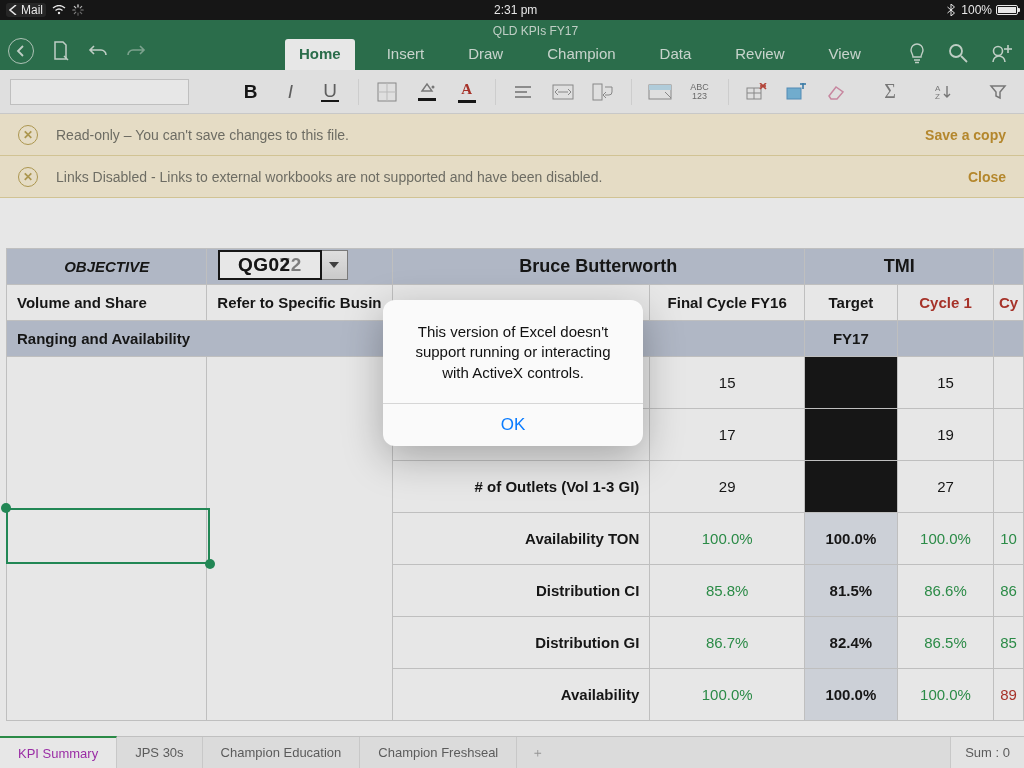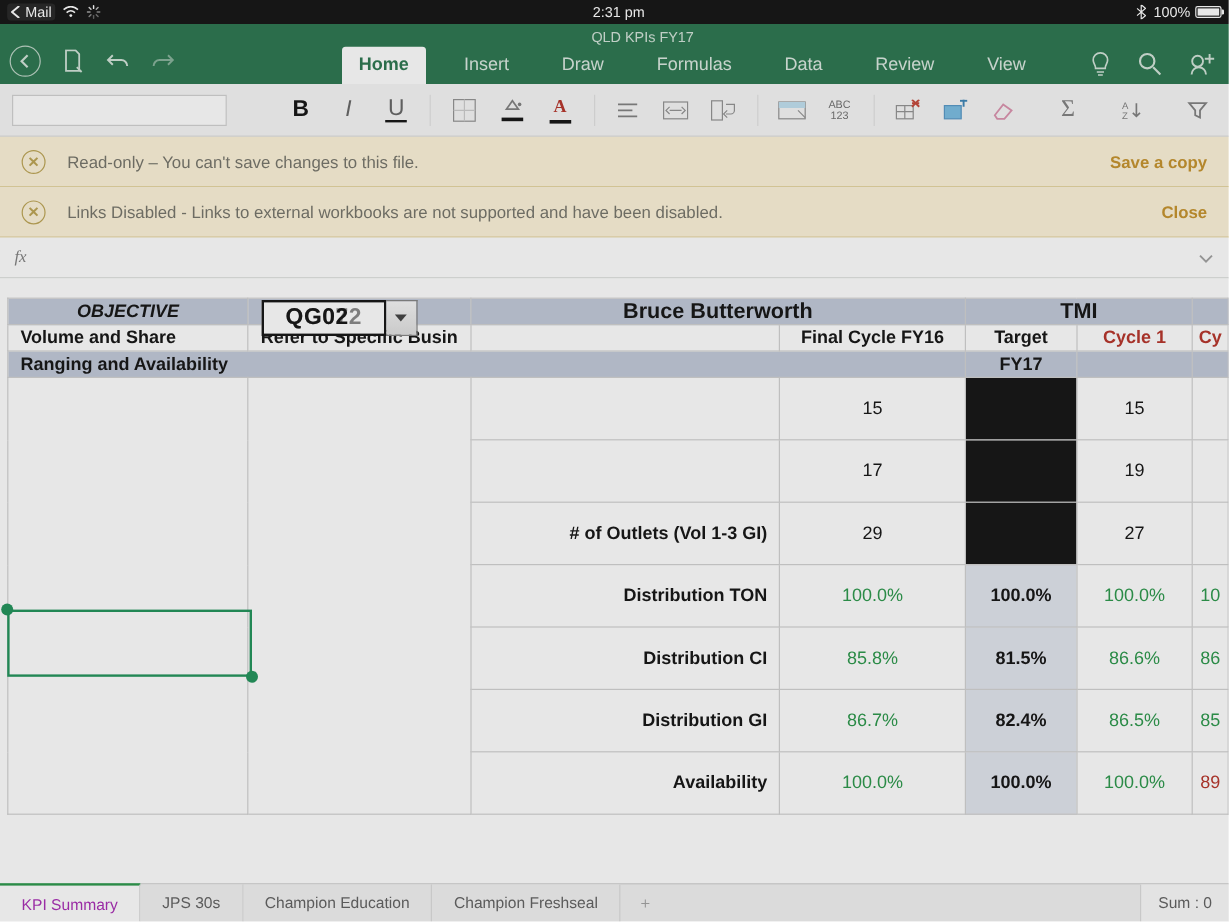--- a/index.html
+++ b/index.html
@@ -46,21 +46,21 @@
 
 
 .fx { position:absolute; top:198px; left:0; right:0; height:34px; background:#fff; border-bottom:1px solid #d9dbd9; display:flex; align-items:center; padding:0 12px; font-size:14px; color:#888; }
 .fx .fxlab { font-style: italic; font-family: "Times New Roman", serif; margin-right:8px; color:#777;}
 .fx .chev { margin-left:auto; color:#9a9a9a;}
 
 
 .sheet { position:absolute; top:232px; left:0; right:0; bottom:32px; overflow:hidden; background:#fff; }
 .tbl { position:absolute; top:16px; left:6px; border-collapse:collapse; font-size:15px; }
 .tbl th, .tbl td { border:1px solid #cfcfcf; padding:0; }
-.tbl .h34 { height:22px; } .tbl .h50 { height:52px; }
+.tbl .h34 { height:36px; } .tbl .h50 { height:52px; }
 .cA { width:204px; } .cB { width:178px; } .cC { width:263px; } .cD { width:158px; } .cE { width:94px; } .cF { width:98px; } .cG { width:30px; }
 .hdr-blue { background:#bcc5d6; }
 .center { text-align:center; } .right { text-align:right; padding-right:10px !important; } .pad { padding:0 10px !important;}
 .obj { font-style:italic; font-weight:bold; text-align:center;}
 .boldc { font-weight:700; text-align:center;}
 .black { background:#000; }
 .greenv { color:#1a8f3c; text-align:center;}
 .redhdr { color:#b02318; font-weight:700; text-align:center;}
 .tgt { background:#dfe3ec; }
 .sel-box { position:absolute; border:2px solid #0f8a4e; background:transparent; }
@@ -163,21 +163,21 @@
       <span class="gb-icon" style="opacity:0.55">
           <svg width="20" height="14" viewBox="0 0 20 14">
             <path d="M14 2 L18 6 L14 10 M18 6 H7 a5 5 0 0 0 -5 5" fill="none" stroke="#cfe1d6" stroke-width="1.6"></path>
           </svg>
         </span>
     </div>
     <div class="tabs" id="ribbon-tabs">
         <span class="tab active">Home</span>
         <span class="tab">Insert</span>
         <span class="tab">Draw</span>
-        <span class="tab">Formulas</span>
+        <span class="tab">Champion</span>
         <span class="tab">Data</span>
         <span class="tab">Review</span>
         <span class="tab">View</span>
       </div>
     <div class="gb-right">
       <span class="gb-icon">
           <svg width="18" height="22" viewBox="0 0 18 22">
             <path d="M9 2 a6 6 0 0 1 6 6 c0 3 -2 4 -2 7 h-8 c0 -3 -2 -4 -2 -7 a6 6 0 0 1 6 -6 z M6 18 h6 M7 20.5 h4" fill="none" stroke="#cfe1d6" stroke-width="1.4"></path>
           </svg>
         </span>
@@ -313,28 +313,20 @@
     <span class="xicon">✕</span>
     <span>Read-only – You can't save changes to this file.</span>
     <span class="action">Save a copy</span>
   </div>
   <div id="bar2" class="infobar">
     <span class="xicon">✕</span>
     <span>Links Disabled - Links to external workbooks are not supported and have been disabled.</span>
     <span class="action">Close</span>
   </div>
 
-  <div class="fx">
-    <span class="fxlab">fx</span>
-    <span class="chev">
-        <svg width="14" height="10" viewBox="0 0 14 10">
-          <path d="M2 3 L7 8 L12 3" fill="none" stroke="#9a9a9a" stroke-width="1.6"></path>
-        </svg>
-      </span>
-  </div>
 
   <div class="sheet">
     <table class="tbl">
       <colgroup>
           <col class="cA">
           <col class="cB">
           <col class="cC">
           <col class="cD">
           <col class="cE">
           <col class="cF">
@@ -382,21 +374,21 @@
             <td class="center" style="overflow: hidden;"></td>
           </tr>
           <tr class="h50">
             <td class="right" style="font-weight: 700;"># of Outlets (Vol 1-3 GI)</td>
             <td class="center">29</td>
             <td class="black"></td>
             <td class="center">27</td>
             <td class="center" style="overflow: hidden;"></td>
           </tr>
           <tr class="h50">
-            <td class="right" style="font-weight: 700;">Distribution TON</td>
+            <td class="right" style="font-weight: 700;">Availability TON</td>
             <td class="greenv">100.0%</td>
             <td class="boldc tgt">100.0%</td>
             <td class="greenv">100.0%</td>
             <td class="greenv" style="overflow: hidden;">10</td>
           </tr>
           <tr class="h50">
             <td class="right" style="font-weight: 700;">Distribution CI</td>
             <td class="greenv">85.8%</td>
             <td class="boldc tgt">81.5%</td>
             <td class="greenv">86.6%</td>
@@ -441,14 +433,20 @@
         <div class="stab active">KPI Summary</div>
         <div class="stab">JPS 30s</div>
         <div class="stab">Champion Education</div>
         <div class="stab">Champion Freshseal</div>
       </div>
     <div class="plus">＋</div>
     <div class="sum">Sum : 0</div>
   </div>
 
   <div class="scrim"></div>
+  <div class="modal">
+    <div class="msg">This version of Excel doesn't support running or interacting with ActiveX controls.</div>
+    <div class="okrow">
+        <div class="ok">OK</div>
+      </div>
+  </div>
 
 </div>
 
 </body></html>

